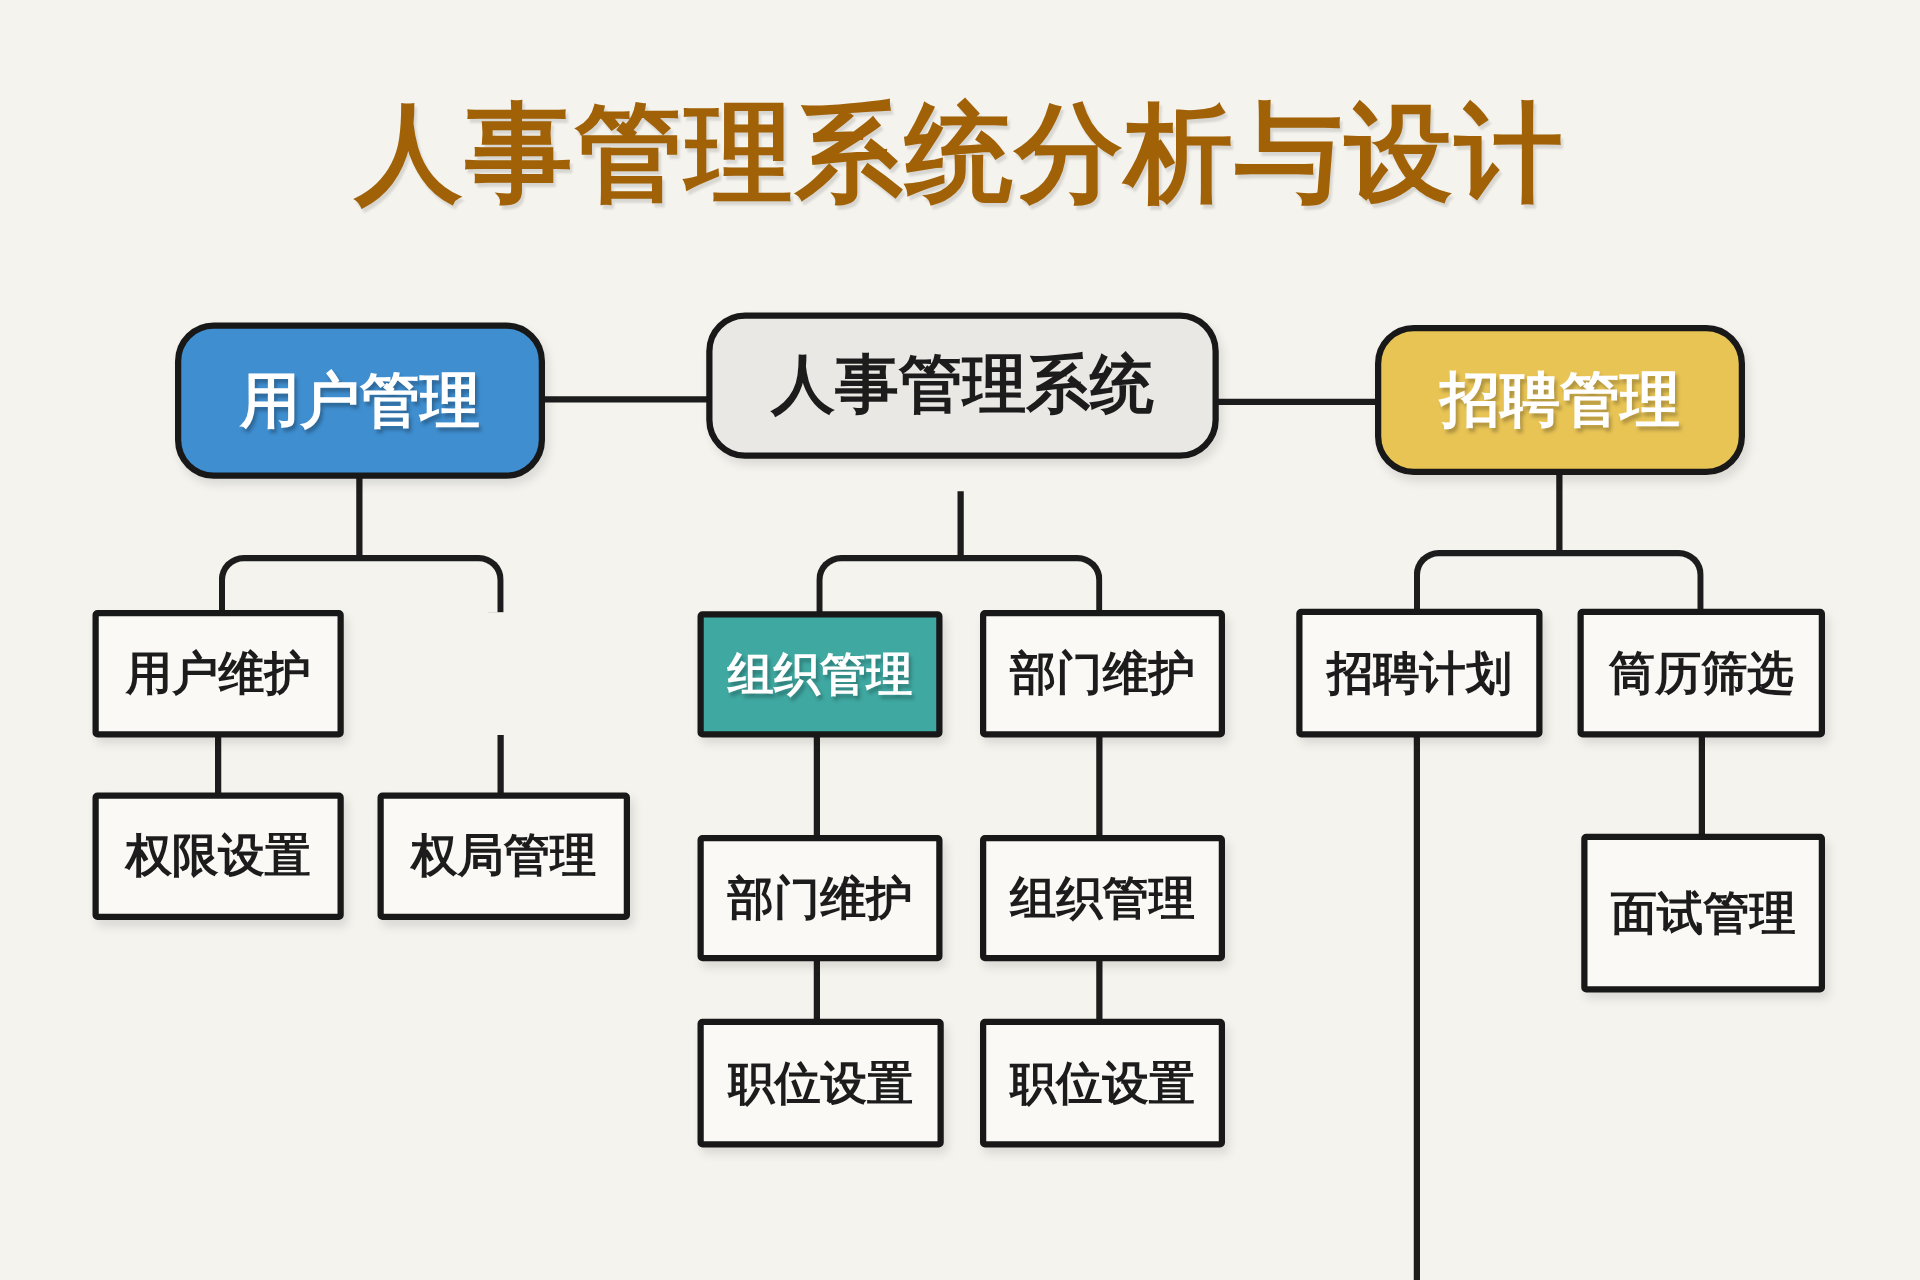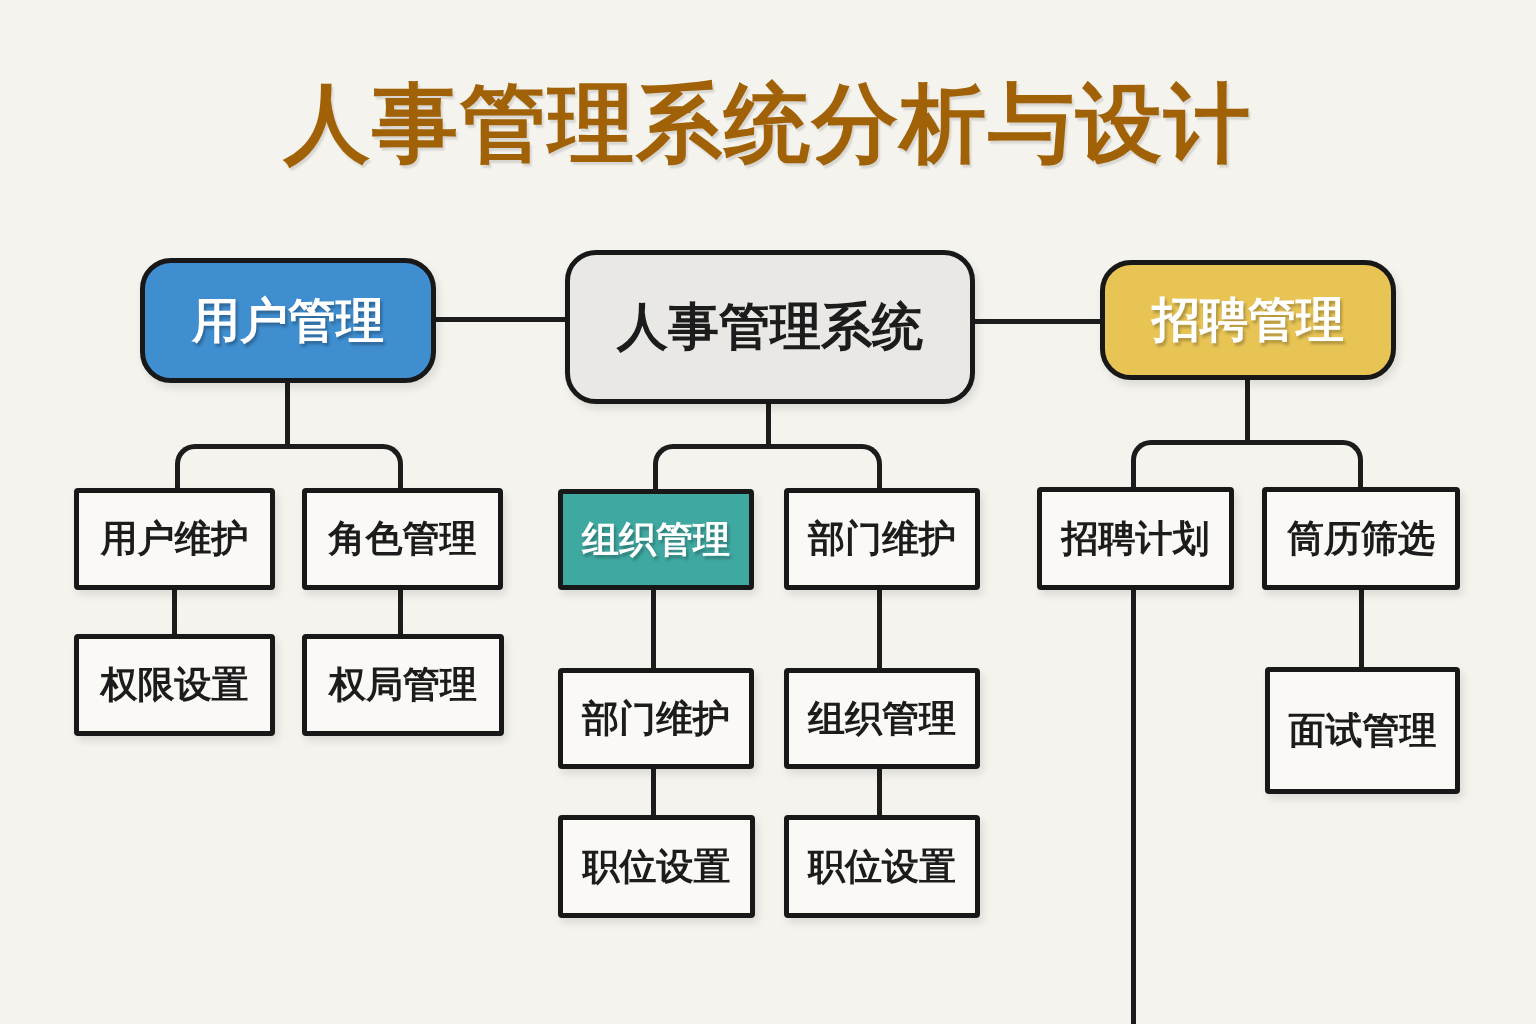--- a/index.html
+++ b/index.html
@@ -65,26 +65,25 @@
   <div class="conn" style="left:651px;top:767px;width:5px;height:50px"></div>
   <div class="conn" style="left:877px;top:767px;width:5px;height:50px"></div>
 
   <div class="conn" style="left:1245px;top:378px;width:5px;height:64px"></div>
   <div class="branch" style="left:1131px;top:440px;width:232px;height:49px"></div>
   <div class="conn" style="left:1131px;top:588px;width:5px;height:436px"></div>
   <div class="conn" style="left:1359px;top:588px;width:5px;height:81px"></div>
 
   <div class="node lvl1 box-blue" style="left:140px;top:258px;width:296px;height:125px">用户管理</div>
 
-  <div class="node lvl1 box-gray" style="left:565px;top:250px;width:410px;height:154px;font-size:51px">人事管理系统</div>
+  <div class="node lvl1 box-gray" style="left:565px;top:250px;width:410px;height:117px;font-size:51px">人事管理系统</div>
 
   <div class="node lvl1 box-yellow" style="left:1100px;top:260px;width:296px;height:120px">招聘管理</div>
 
   <div class="node lvl2 box-white" style="left:74px;top:488px;width:201px;height:102px">用户维护</div>
-  <div class="node lvl2 box-white" style="left:302px;top:488px;width:201px;height:102px">角色管理</div>
 
   <div class="node lvl2 box-teal" style="left:558px;top:489px;width:196px;height:101px">组织管理</div>
   <div class="node lvl2 box-white" style="left:784px;top:488px;width:196px;height:102px">部门维护</div>
 
   <div class="node lvl2 box-white" style="left:1037px;top:487px;width:197px;height:103px">招聘计划</div>
   <div class="node lvl2 box-white" style="left:1262px;top:487px;width:198px;height:103px">筒历筛选</div>
 
   <div class="node lvl2 box-white" style="left:74px;top:634px;width:201px;height:102px">权限设置</div>
   <div class="node lvl2 box-white" style="left:302px;top:634px;width:202px;height:102px">权局管理</div>
 

